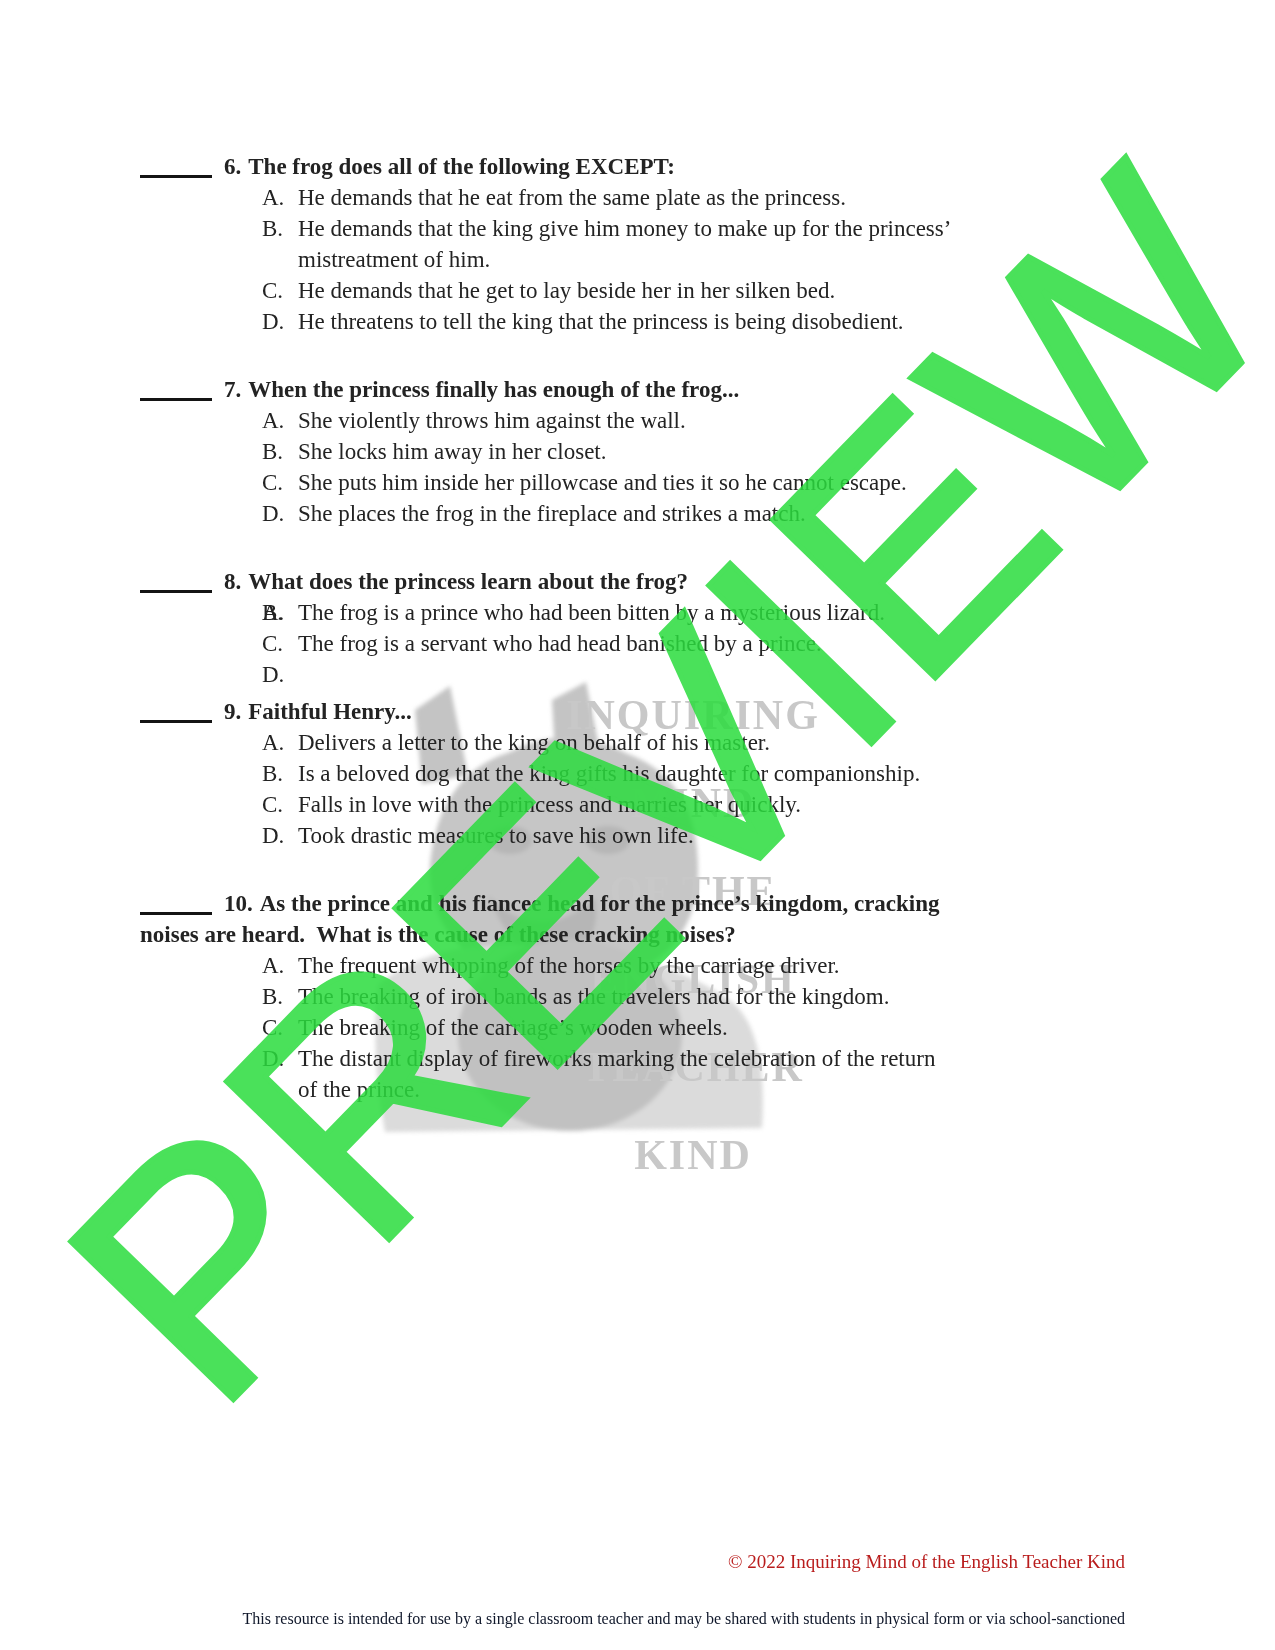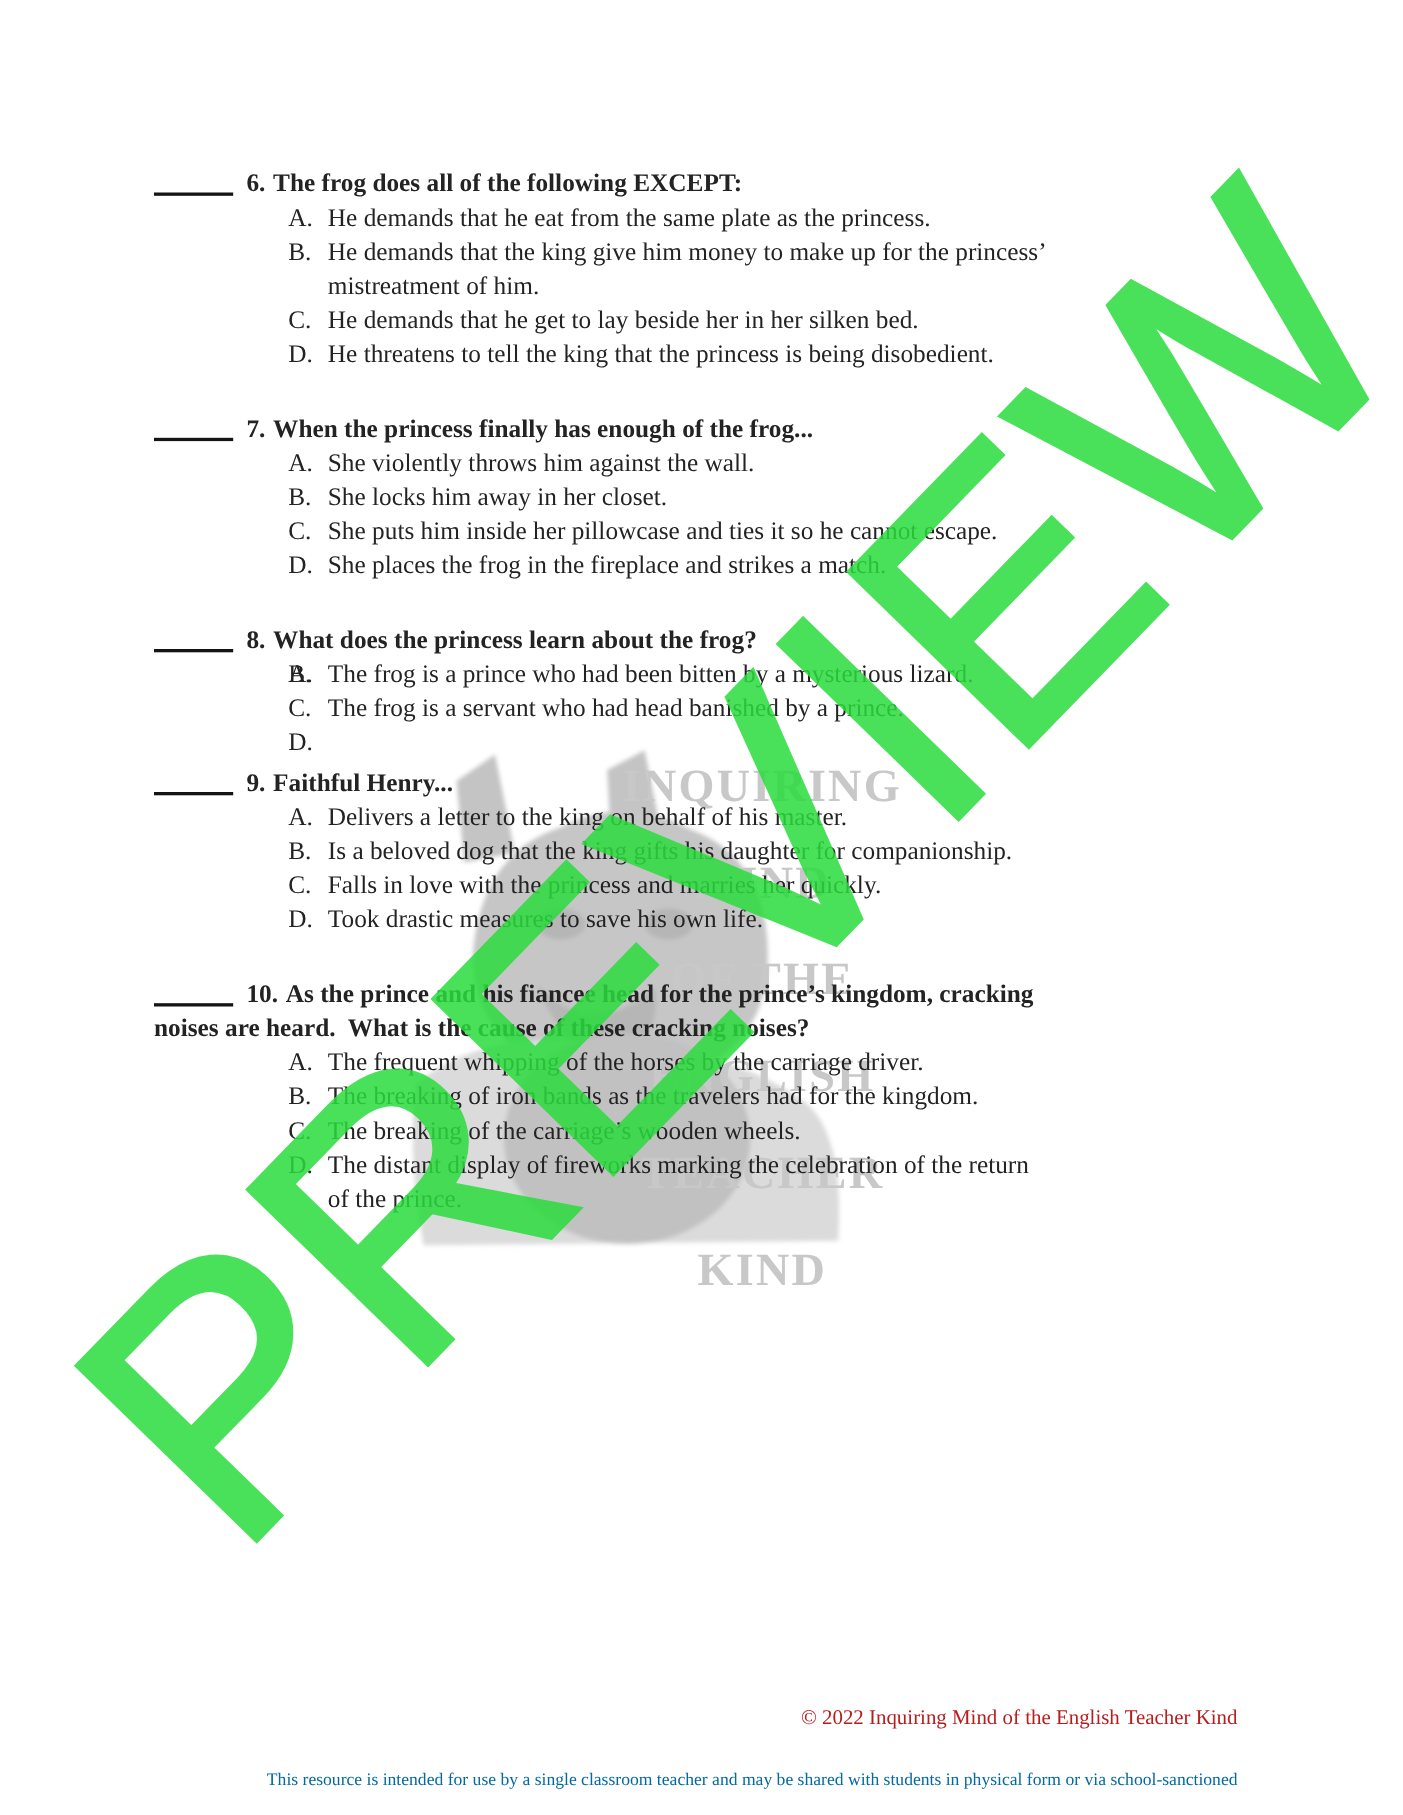--- a/index.html
+++ b/index.html
@@ -29,21 +29,21 @@
     display:inline-block;width:72px;height:0;
     border-bottom:3px solid #141414;vertical-align:-4px;margin-right:12px;
   }
   .q-text{margin-left:7px;}
   .option{position:relative;padding-left:158px;white-space:pre;}
   .opt-letter{position:absolute;left:122px;top:0;}
 
   
   #footer{position:absolute;right:150px;left:0;top:1514px;text-align:right;z-index:2;white-space:pre;}
   .f-copy{font:19px/23px "Liberation Serif", serif;color:#b91c1c;}
-  .f-terms{font:16px/20px "Liberation Serif", serif;color:#0369a1;}
+  .f-terms{font:16px/20px "Liberation Serif", serif;color:#0f172a;}
 
   
   #preview{
     position:absolute;left:-143px;top:602px;width:1600px;height:340px;z-index:3;
     text-align:center;line-height:340px;
     font:400 330px "Liberation Sans", sans-serif;
     color:#2bdc3e;-webkit-text-stroke:5px #2bdc3e;
     opacity:0.85;transform:rotate(-45.8deg);
     pointer-events:none;letter-spacing:0.01em;
   }

